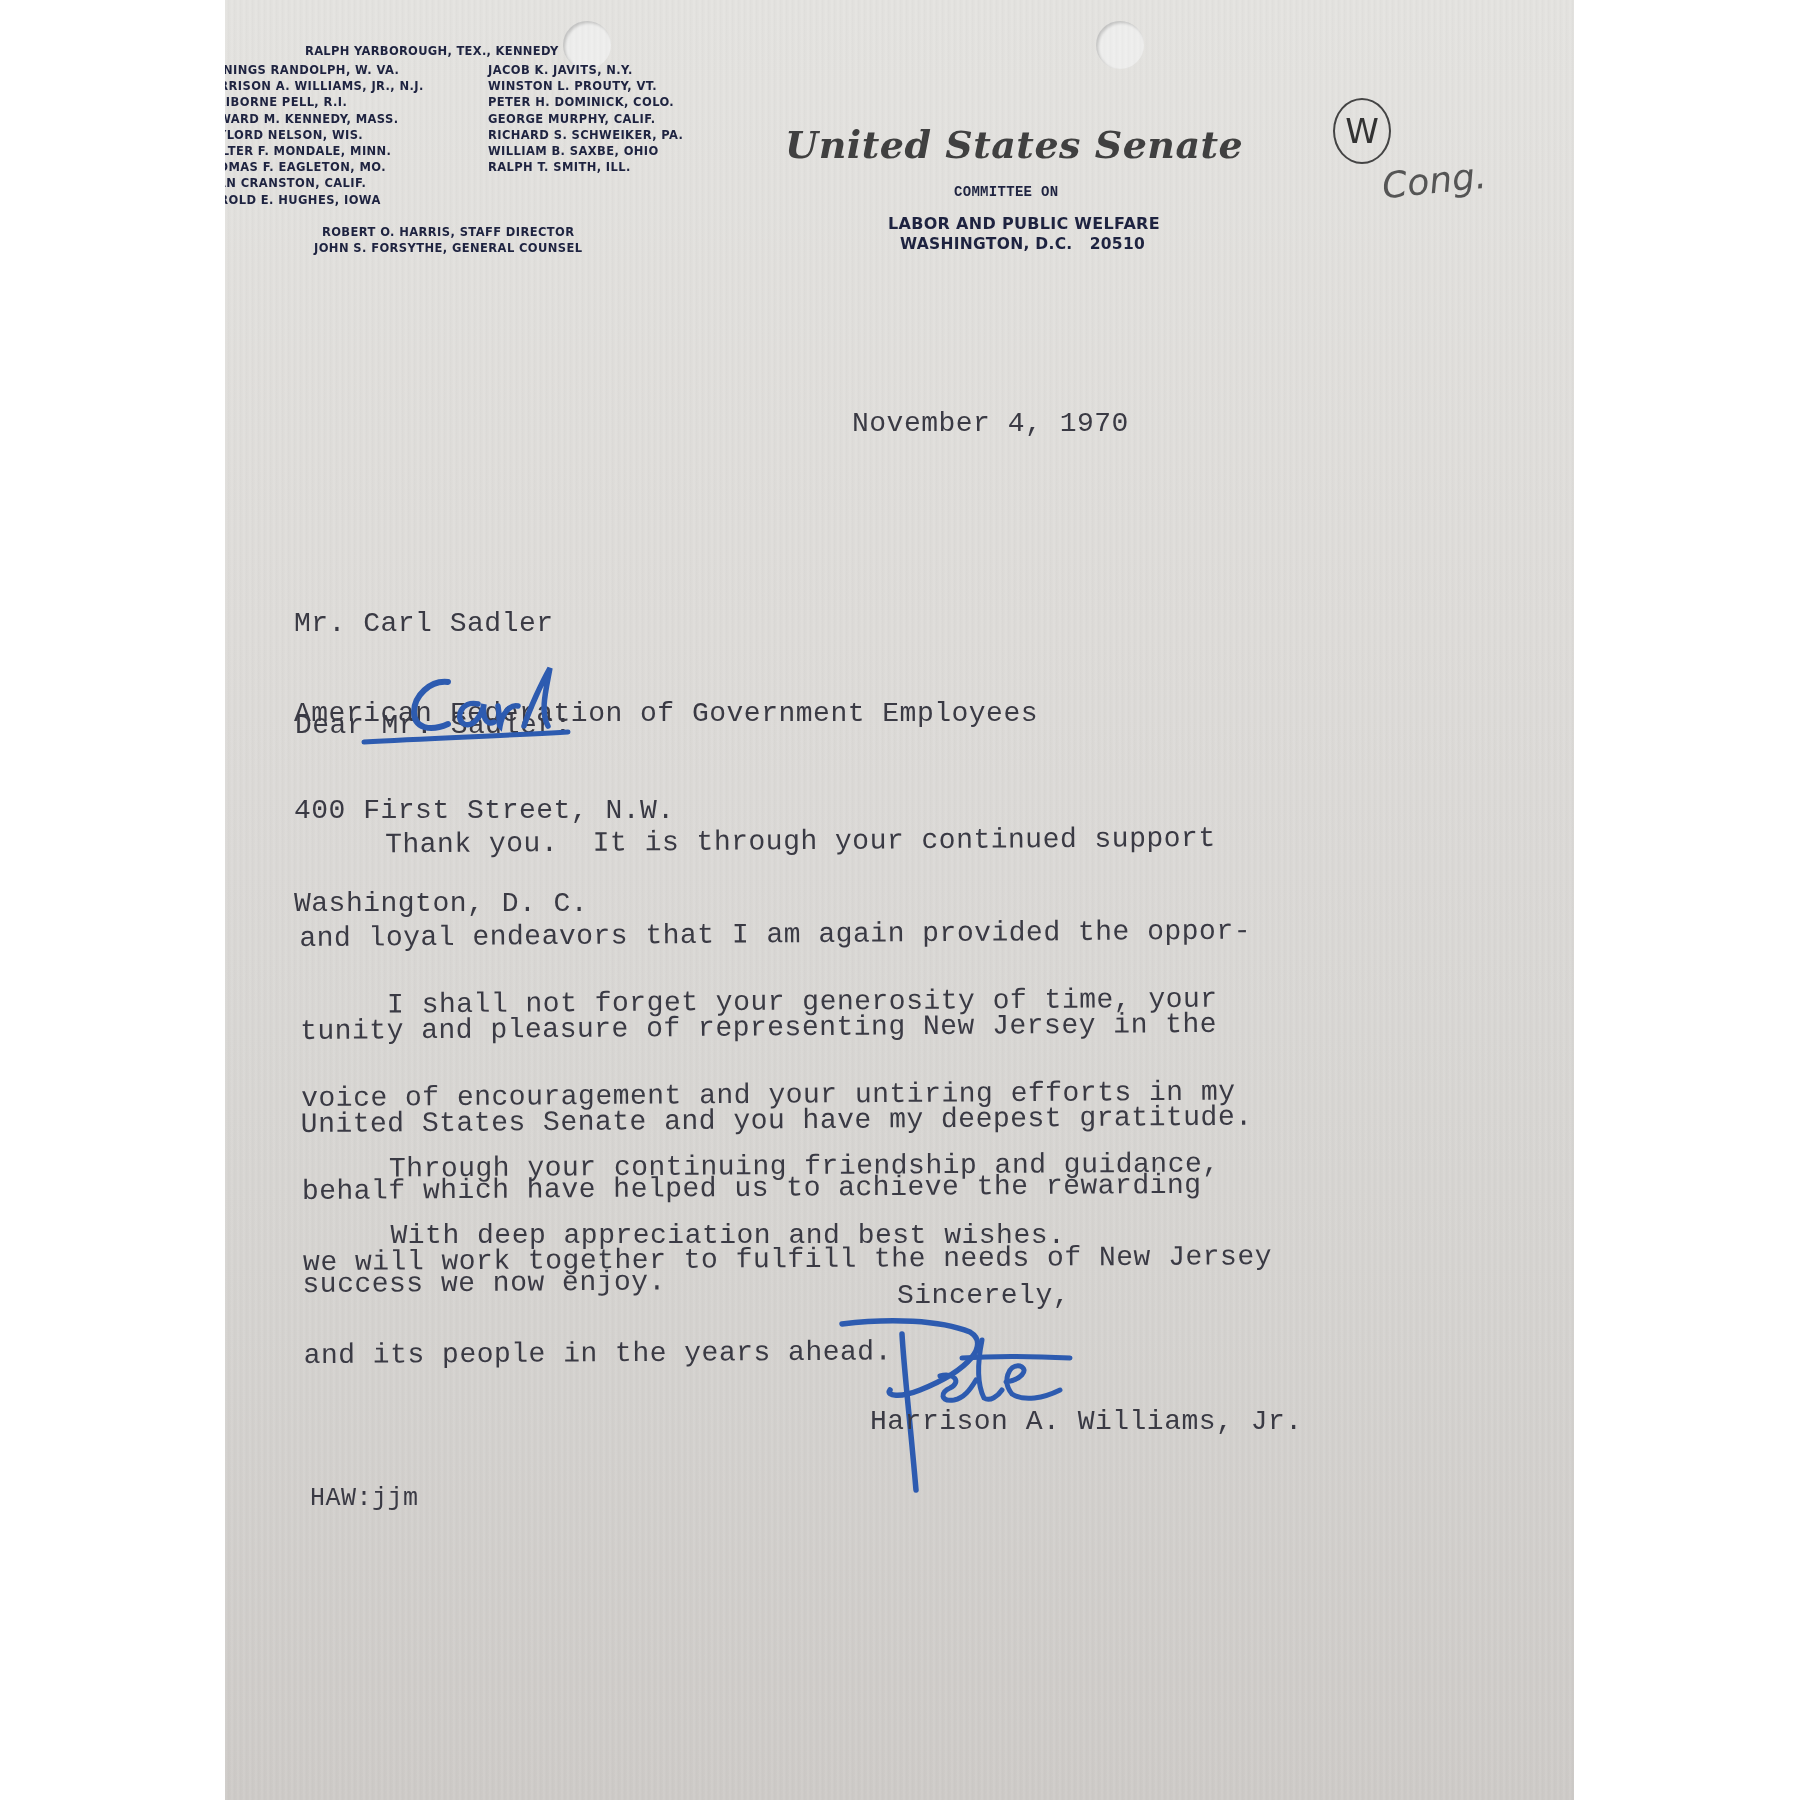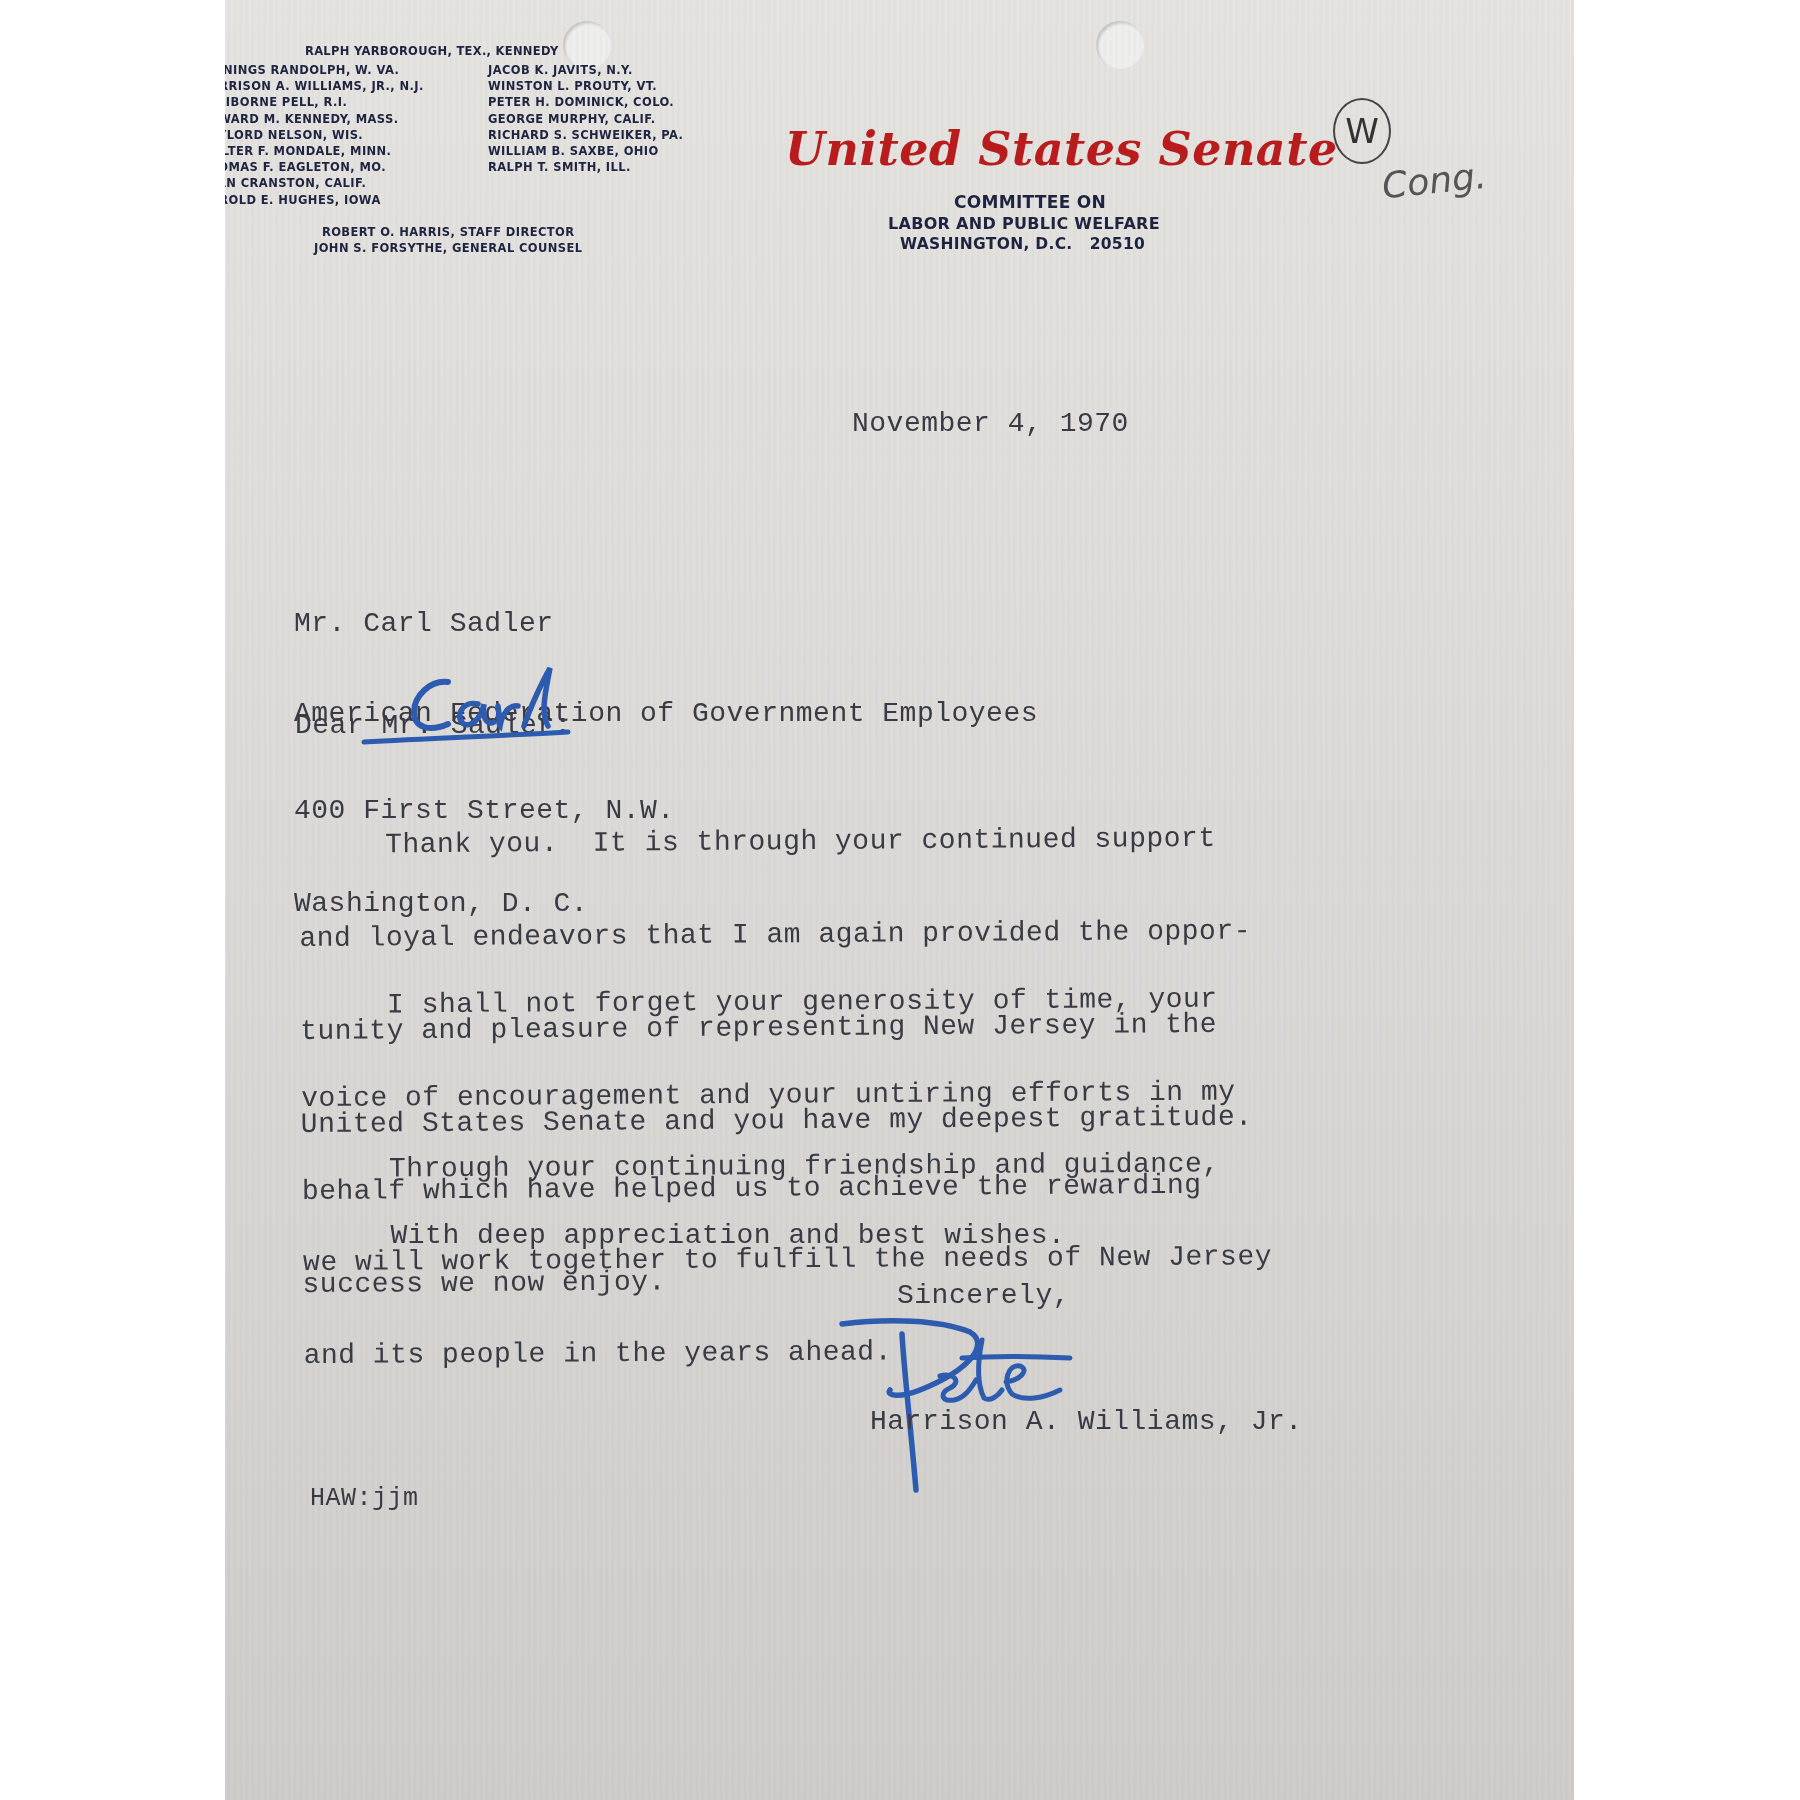--- a/index.html
+++ b/index.html
@@ -46,22 +46,22 @@
       white-space: nowrap;
       letter-spacing: 0.4px;
     }
     .roster div { height: 16.2px; }
     .blackletter {
       position: absolute;
       left: 785px; top: 122px;
       font-family: "DejaVu Serif", serif;
       font-weight: bold;
       font-style: italic;
-      font-size: 46px;
-      color: #b91c1c;
+      font-size: 38px;
+      color: #404040;
       white-space: nowrap;
       letter-spacing: 0.5px;
     }
     .type {
       position: absolute;
       font-family: "Liberation Mono", "DejaVu Sans Mono", monospace;
       font-size: 28px;
       color: #3a3a44;
       white-space: pre;
       letter-spacing: 0.5px;
@@ -117,21 +117,21 @@
   <div>WILLIAM B. SAXBE, OHIO</div>
   <div>RALPH T. SMITH, ILL.</div>
 </div>
 
 <div class="roster" style="left:314px; top:224px;text-align:center;">
   <div>ROBERT O. HARRIS, STAFF DIRECTOR</div>
   <div>JOHN S. FORSYTHE, GENERAL COUNSEL</div>
 </div>
 
 <div class="blackletter">United States Senate</div>
-<div class="lh-text" style="left:954px; top:192px; font-size:17px;">COMMITTEE ON</div>
+<div class="lh-text" style="left:954px; top:184px; font-size:14px;font-family:Liberation Mono, monospace;">COMMITTEE ON</div>
 <div class="lh-text" style="left:888px; top:214px; font-size:16px;">LABOR AND PUBLIC WELFARE</div>
 <div class="lh-text" style="left:900px; top:235px; font-size:15.5px; white-space:pre;">WASHINGTON, D.C.   20510</div>
 
 <div class="pencil-circle">W</div>
 <div class="pencil" style="left:1382px; top:160px; font-size:36px; transform: rotate(-6deg); font-style: italic;">Cong.</div>
 
 <div class="type" style="left:852px; top:408px;">November 4, 1970</div>
 
 <div class="type para" style="left:294px; top:546px;">
   <div class="line">Mr. Carl Sadler</div>

